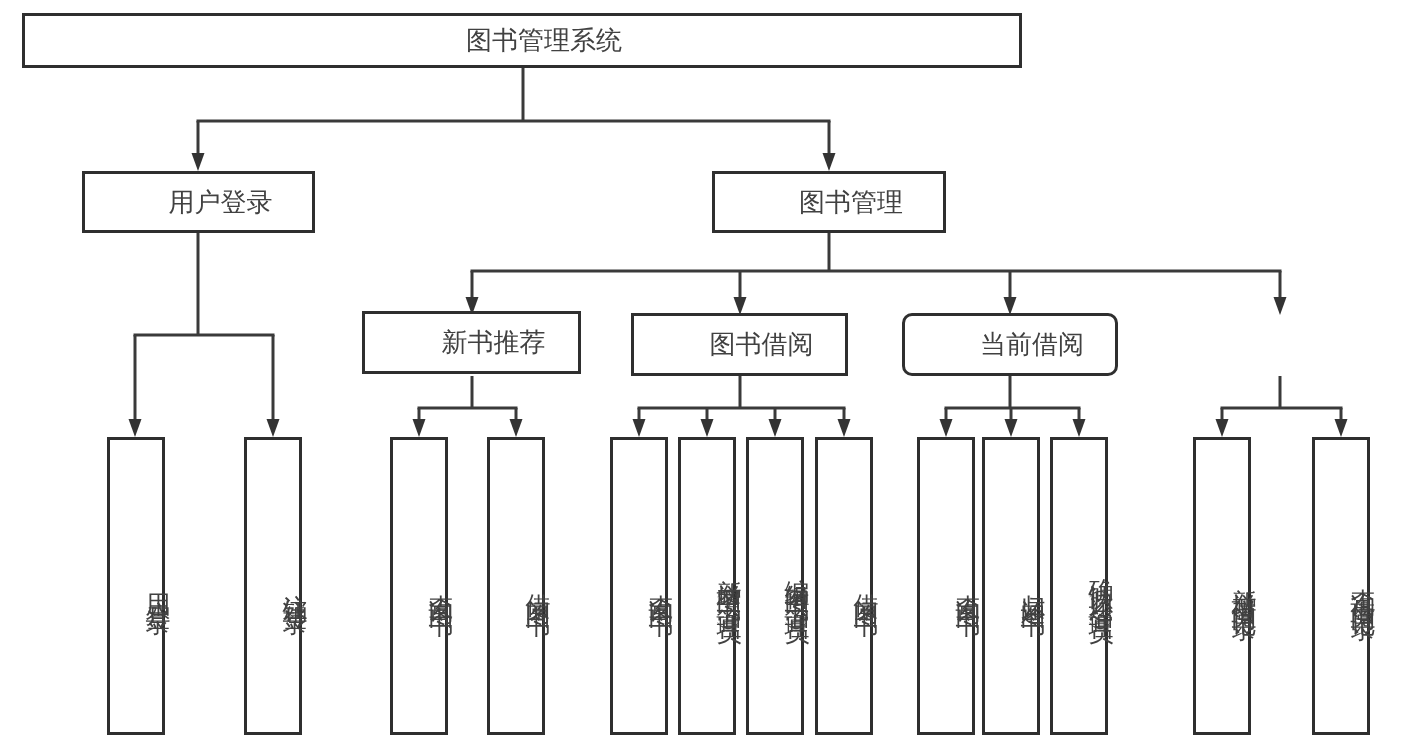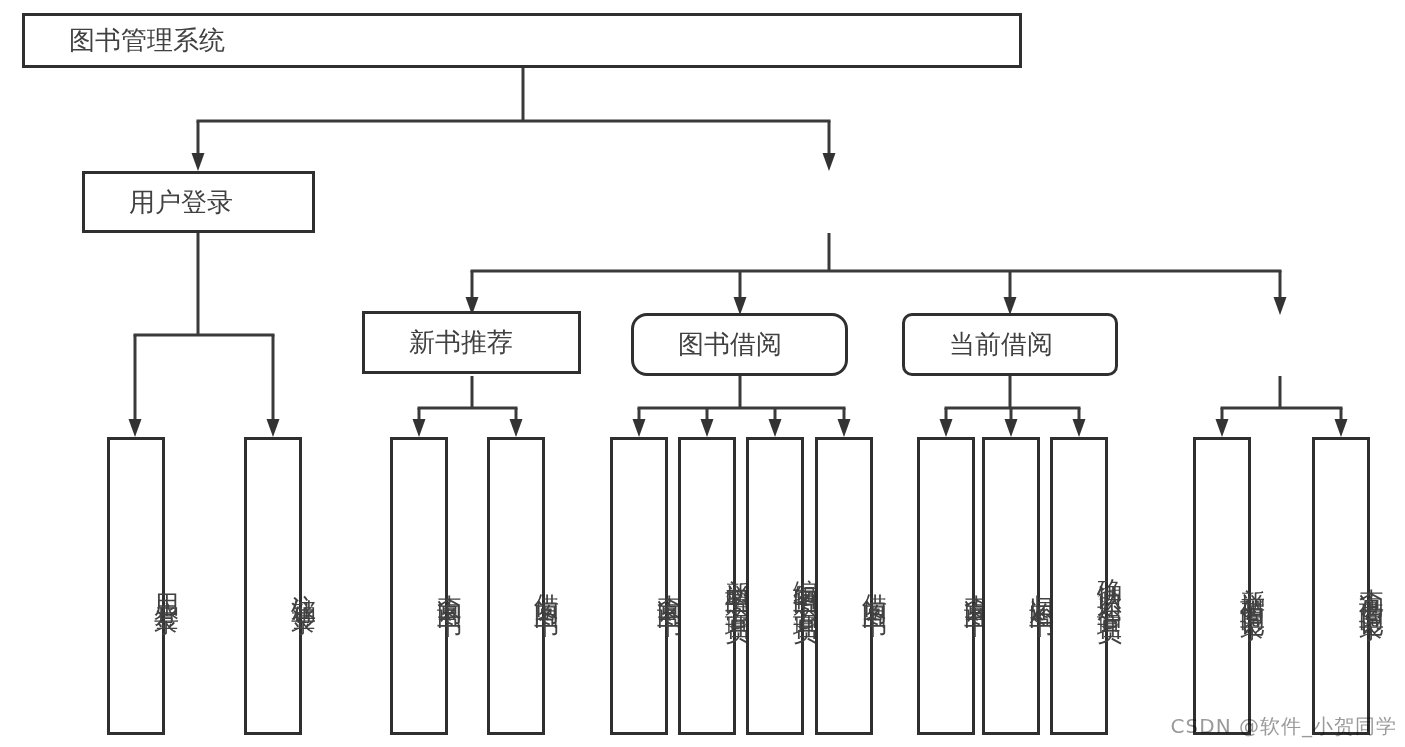--- a/index.html
+++ b/index.html
@@ -31,20 +31,21 @@
     fill: #333333;
     stroke: none;
   }
   .box {
     position: absolute;
     box-sizing: border-box;
     background: #ffffff;
     border: 3px solid #2f2f2f;
     display: flex;
     align-items: center;
+    justify-content: center;
     color: #414141;
     z-index: 2;
     padding-left: 44px;
   }
   .box.h {
     font-size: 26px;
     white-space: nowrap;
   }
   .box.v span {
     writing-mode: vertical-rl;
@@ -52,21 +53,21 @@
     font-size: 25px;
     letter-spacing: 6px;
     line-height: 1;
     white-space: nowrap;
   }
   
   .b-root            { left: 22px;   top: 13px;  width: 1000px; height: 55px; }
   .b-user-login      { left: 82px;   top: 171px; width: 233px;  height: 62px; }
   .b-book-mgmt       { left: 712px;  top: 171px; width: 234px;  height: 62px; }
   .b-new-book-rec    { left: 362px;  top: 311px; width: 219px;  height: 63px; font-family: Liberation Serif, serif; }
-  .b-book-borrow     { left: 631px;  top: 313px; width: 217px;  height: 63px; border-radius: 16px; }
+  .b-book-borrow     { left: 631px;  top: 313px; width: 217px;  height: 63px; }
   .b-current-borrow  { left: 902px;  top: 313px; width: 216px;  height: 63px; border-radius: 10px; }
   .b-borrow-records  { left: 1173px; top: 313px; width: 215px;  height: 63px; }
   
   .box.v { top: 437px; height: 298px; width: 58px; }
   .b-v1  { left: 107px;  width: 57px; }
   .b-v2  { left: 244px; }
   .b-v3  { left: 390px; }
   .b-v4  { left: 487px; }
   .b-v5  { left: 610px; }
   .b-v6  { left: 678px; }
@@ -170,20 +171,23 @@
     </g>
   </svg>
 
   <div class="box h b-root">
     <span>图书管理系统</span>
   </div>
 
   <div class="box h b-user-login">
     <span>用户登录</span>
   </div>
+  <div class="box h b-book-mgmt">
+    <span>图书管理</span>
+  </div>
 
   <div class="box h b-new-book-rec">
     <span>新书推荐</span>
   </div>
   <div class="box h b-book-borrow">
     <span>图书借阅</span>
   </div>
   <div class="box h b-current-borrow">
     <span>当前借阅</span>
   </div>
@@ -221,15 +225,14 @@
   <div class="box v b-v11">
     <span>确认归还（管理员）</span>
   </div>
   <div class="box v b-v12">
     <span>新增借阅记录</span>
   </div>
   <div class="box v b-v13">
     <span>查询借阅记录</span>
   </div>
 
-  <div class="watermark">CSDN @软件_小贺同学</div>
 
 </div>
 
 </body></html>

